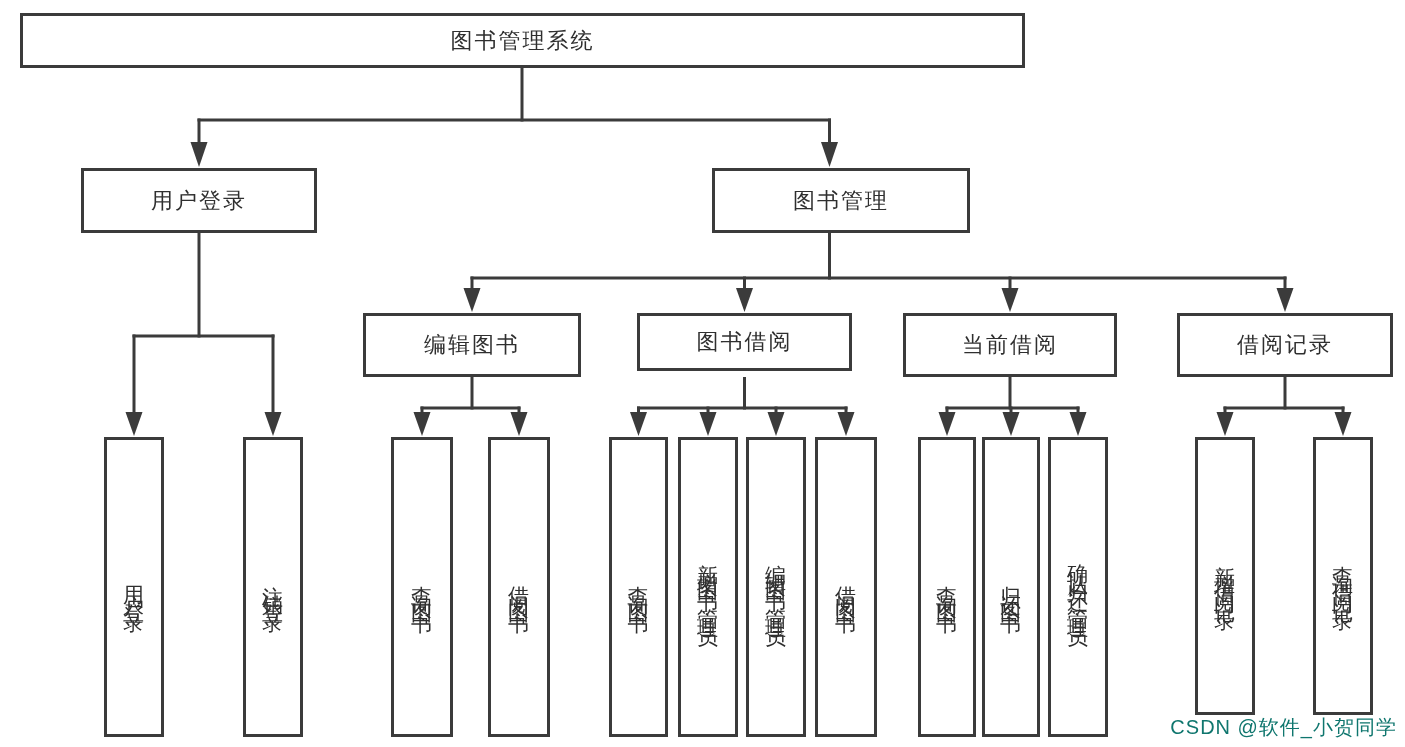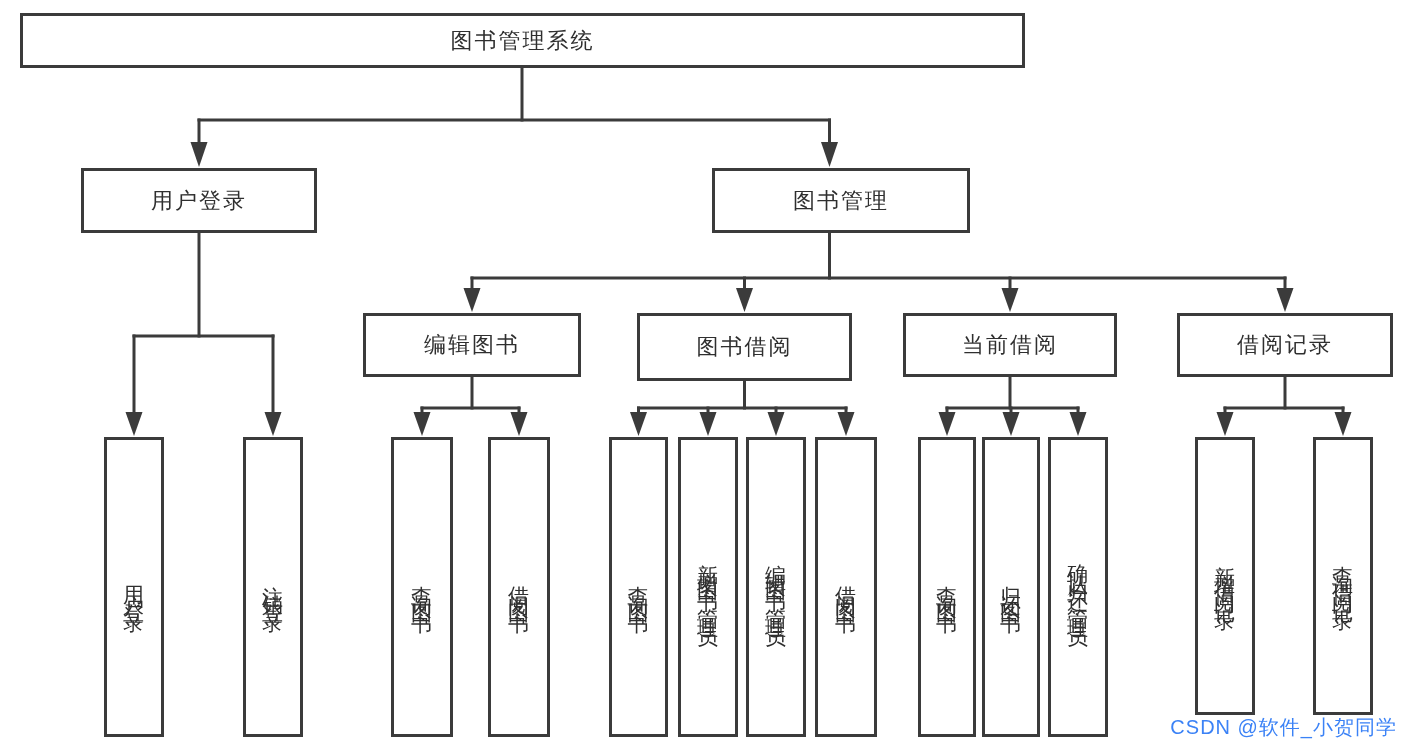--- a/index.html
+++ b/index.html
@@ -36,21 +36,21 @@
     text-orientation: mixed;
     font-size: 21px;
     letter-spacing: 9px;
     line-height: 1;
   }
   .watermark {
     position: absolute;
     right: 8px;
     bottom: 6px;
     font-size: 20px;
-    color: #3b82f6;
+    color: #0f766e;
     letter-spacing: 1px;
     white-space: nowrap;
     z-index: 5;
   }
 </style>
 </head>
 <body>
 
 <div class="canvas">
 
@@ -129,21 +129,21 @@
   <div class="node hbox" style="left:81px; top:168px; width:236px; height:65px;">
     <span>用户登录</span>
   </div>
   <div class="node hbox" style="left:712px; top:168px; width:258px; height:65px;">
     <span>图书管理</span>
   </div>
 
   <div class="node hbox" style="left:363px; top:313px; width:218px; height:64px;">
     <span>编辑图书</span>
   </div>
-  <div class="node hbox" style="left:637px; top:313px; width:215px; height:68px;">
+  <div class="node hbox" style="left:637px; top:313px; width:215px; height:58px;">
     <span>图书借阅</span>
   </div>
   <div class="node hbox" style="left:1177px; top:313px; width:216px; height:64px;">
     <span>借阅记录</span>
   </div>
   <div class="node hbox" style="left:903px; top:313px; width:214px; height:64px;">
     <span>当前借阅</span>
   </div>
 
   <div class="node vbox" style="left:104px; top:437px; width:60px; height:300px;">

